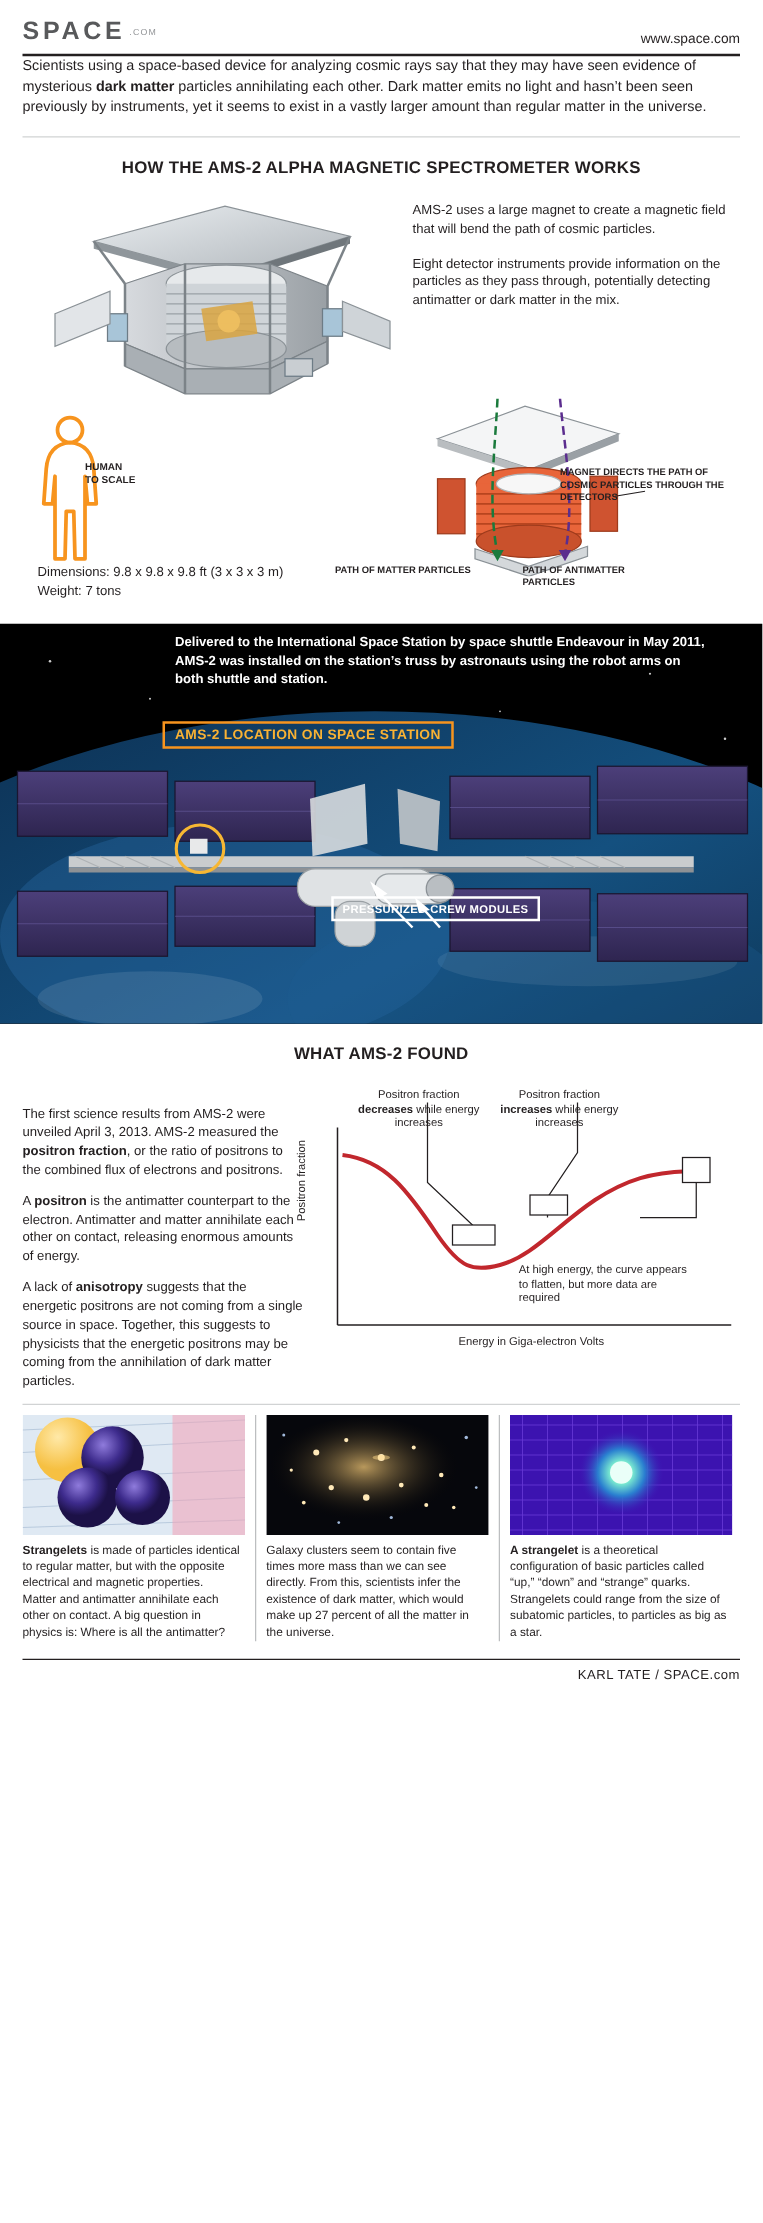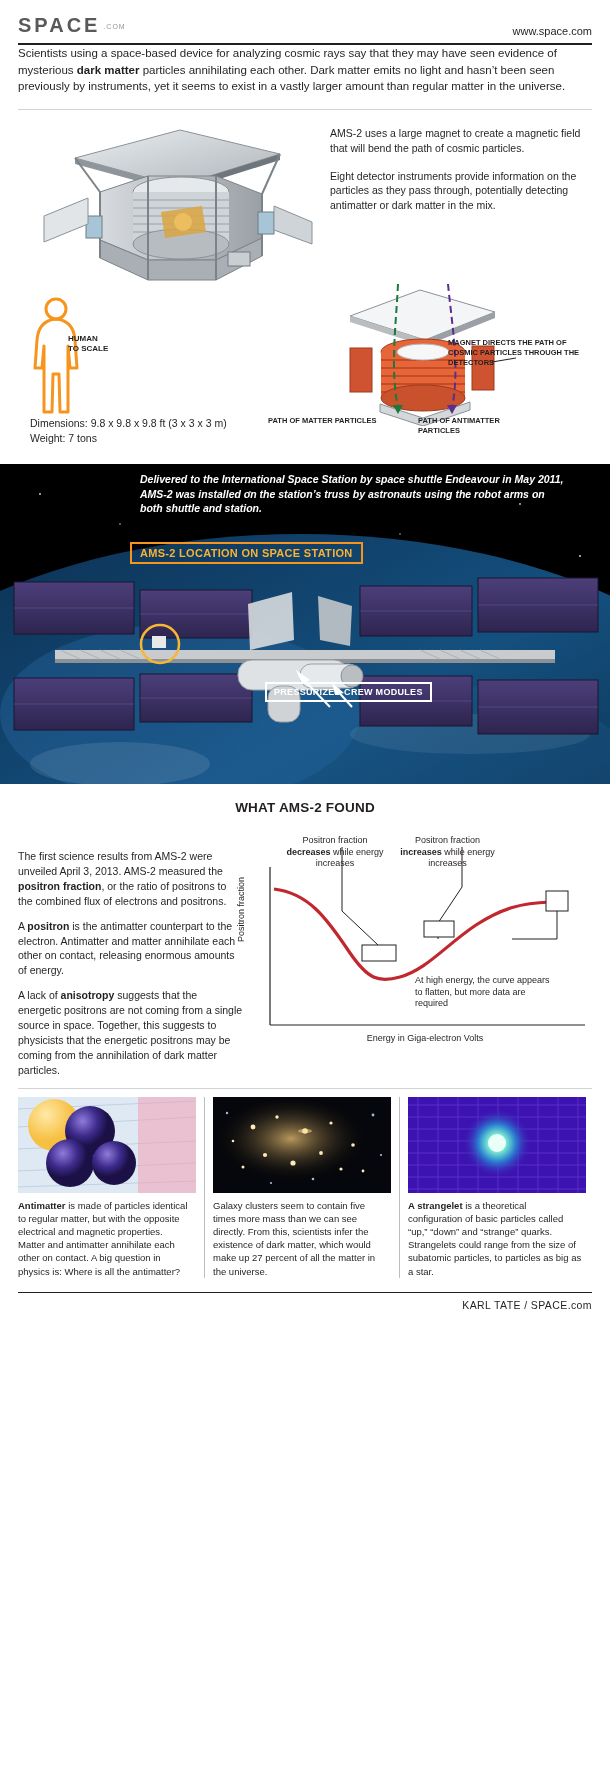--- a/index.html
+++ b/index.html
@@ -79,21 +79,21 @@
     font-size:7.5px; font-weight:bold; line-height:1.3;
   }
 
   
   .iss-block {
     position:relative; margin-top:8px; height:320px; background:#000;
     overflow:hidden;
   }
   .iss-caption {
     position:absolute; left:140px; top:8px; width:425px; color:#fff;
-    font-size:10.5px; font-weight:bold; line-height:1.38; z-index:5;font-style:italic;
+    font-size:10.5px; font-weight:bold; line-height:1.38; z-index:5;
   }
   .loc-badge {
     position:absolute; left:130px; top:78px; z-index:6;
     border:2px solid #f7941e; color:#f9b233; font-weight:bold;
     font-size:11px; padding:3px 8px; letter-spacing:0.3px;
   }
   .crew-badge {
     position:absolute; left:265px; top:218px; z-index:6;
     border:2px solid #fff; color:#fff; font-weight:bold;
     font-size:9px; padding:3px 7px; letter-spacing:0.3px;
@@ -159,20 +159,21 @@
     <div class="siteurl">www.space.com</div>
   </div>
   <div class="rule"></div>
 
 
   <p class="deck">
     <span>Scientists using a space-based device for analyzing cosmic rays say that they may have seen evidence of mysterious </span><b>dark matter</b><span> particles annihilating each other. Dark matter emits no light and hasn’t been seen previously by instruments, yet it seems to exist in a vastly larger amount than regular matter in the universe.</span>
   </p>
   <div class="thin-rule"></div>
 
+  <h2 class="section">HOW THE AMS-2 ALPHA MAGNETIC SPECTROMETER WORKS</h2>
 
   <div class="ams-block">
 
     <svg class="ams-art" viewBox="0 0 285 190">
       <defs>
         <linearGradient id="gmetal" x1="0" y1="0" x2="0" y2="1">
           <stop offset="0%" stop-color="#f1f2f2"></stop>
             <stop offset="100%" stop-color="#b9bdc0"></stop>
         </linearGradient>
         <linearGradient id="gmetal2" x1="0" y1="0" x2="1" y2="0">
@@ -436,21 +437,21 @@
             <line x1="0" y1="90" x2="178" y2="84"></line>
           </g>
           <rect x="120" y="0" width="58" height="96" fill="#f3a0b4" opacity="0.55"></rect>
           <circle cx="36" cy="28" r="26" fill="url(#ag)"></circle>
           <circle cx="72" cy="34" r="25" fill="url(#bg1)"></circle>
           <circle cx="52" cy="66" r="24" fill="url(#bg1)"></circle>
           <circle cx="96" cy="66" r="22" fill="url(#bg1)"></circle>
         </svg>
       </div>
       <div class="wcap">
-        <b>Antimatter</b><span> is made of particles identical to regular matter, but with the opposite electrical and magnetic  properties. Matter and antimatter annihilate each other on contact. A big question in physics is: Where is all the antimatter?</span>
+        <b>Strangelets</b><span> is made of particles identical to regular matter, but with the opposite electrical and magnetic  properties. Matter and antimatter annihilate each other on contact. A big question in physics is: Where is all the antimatter?</span>
       </div>
     </div>
 
     <div class="wdiv"></div>
 
     <div class="wcol">
       <div class="wimg">
         <svg width="178" height="96" viewBox="0 0 178 96">
           <defs>
             <radialGradient id="halo" cx="50%" cy="45%">

